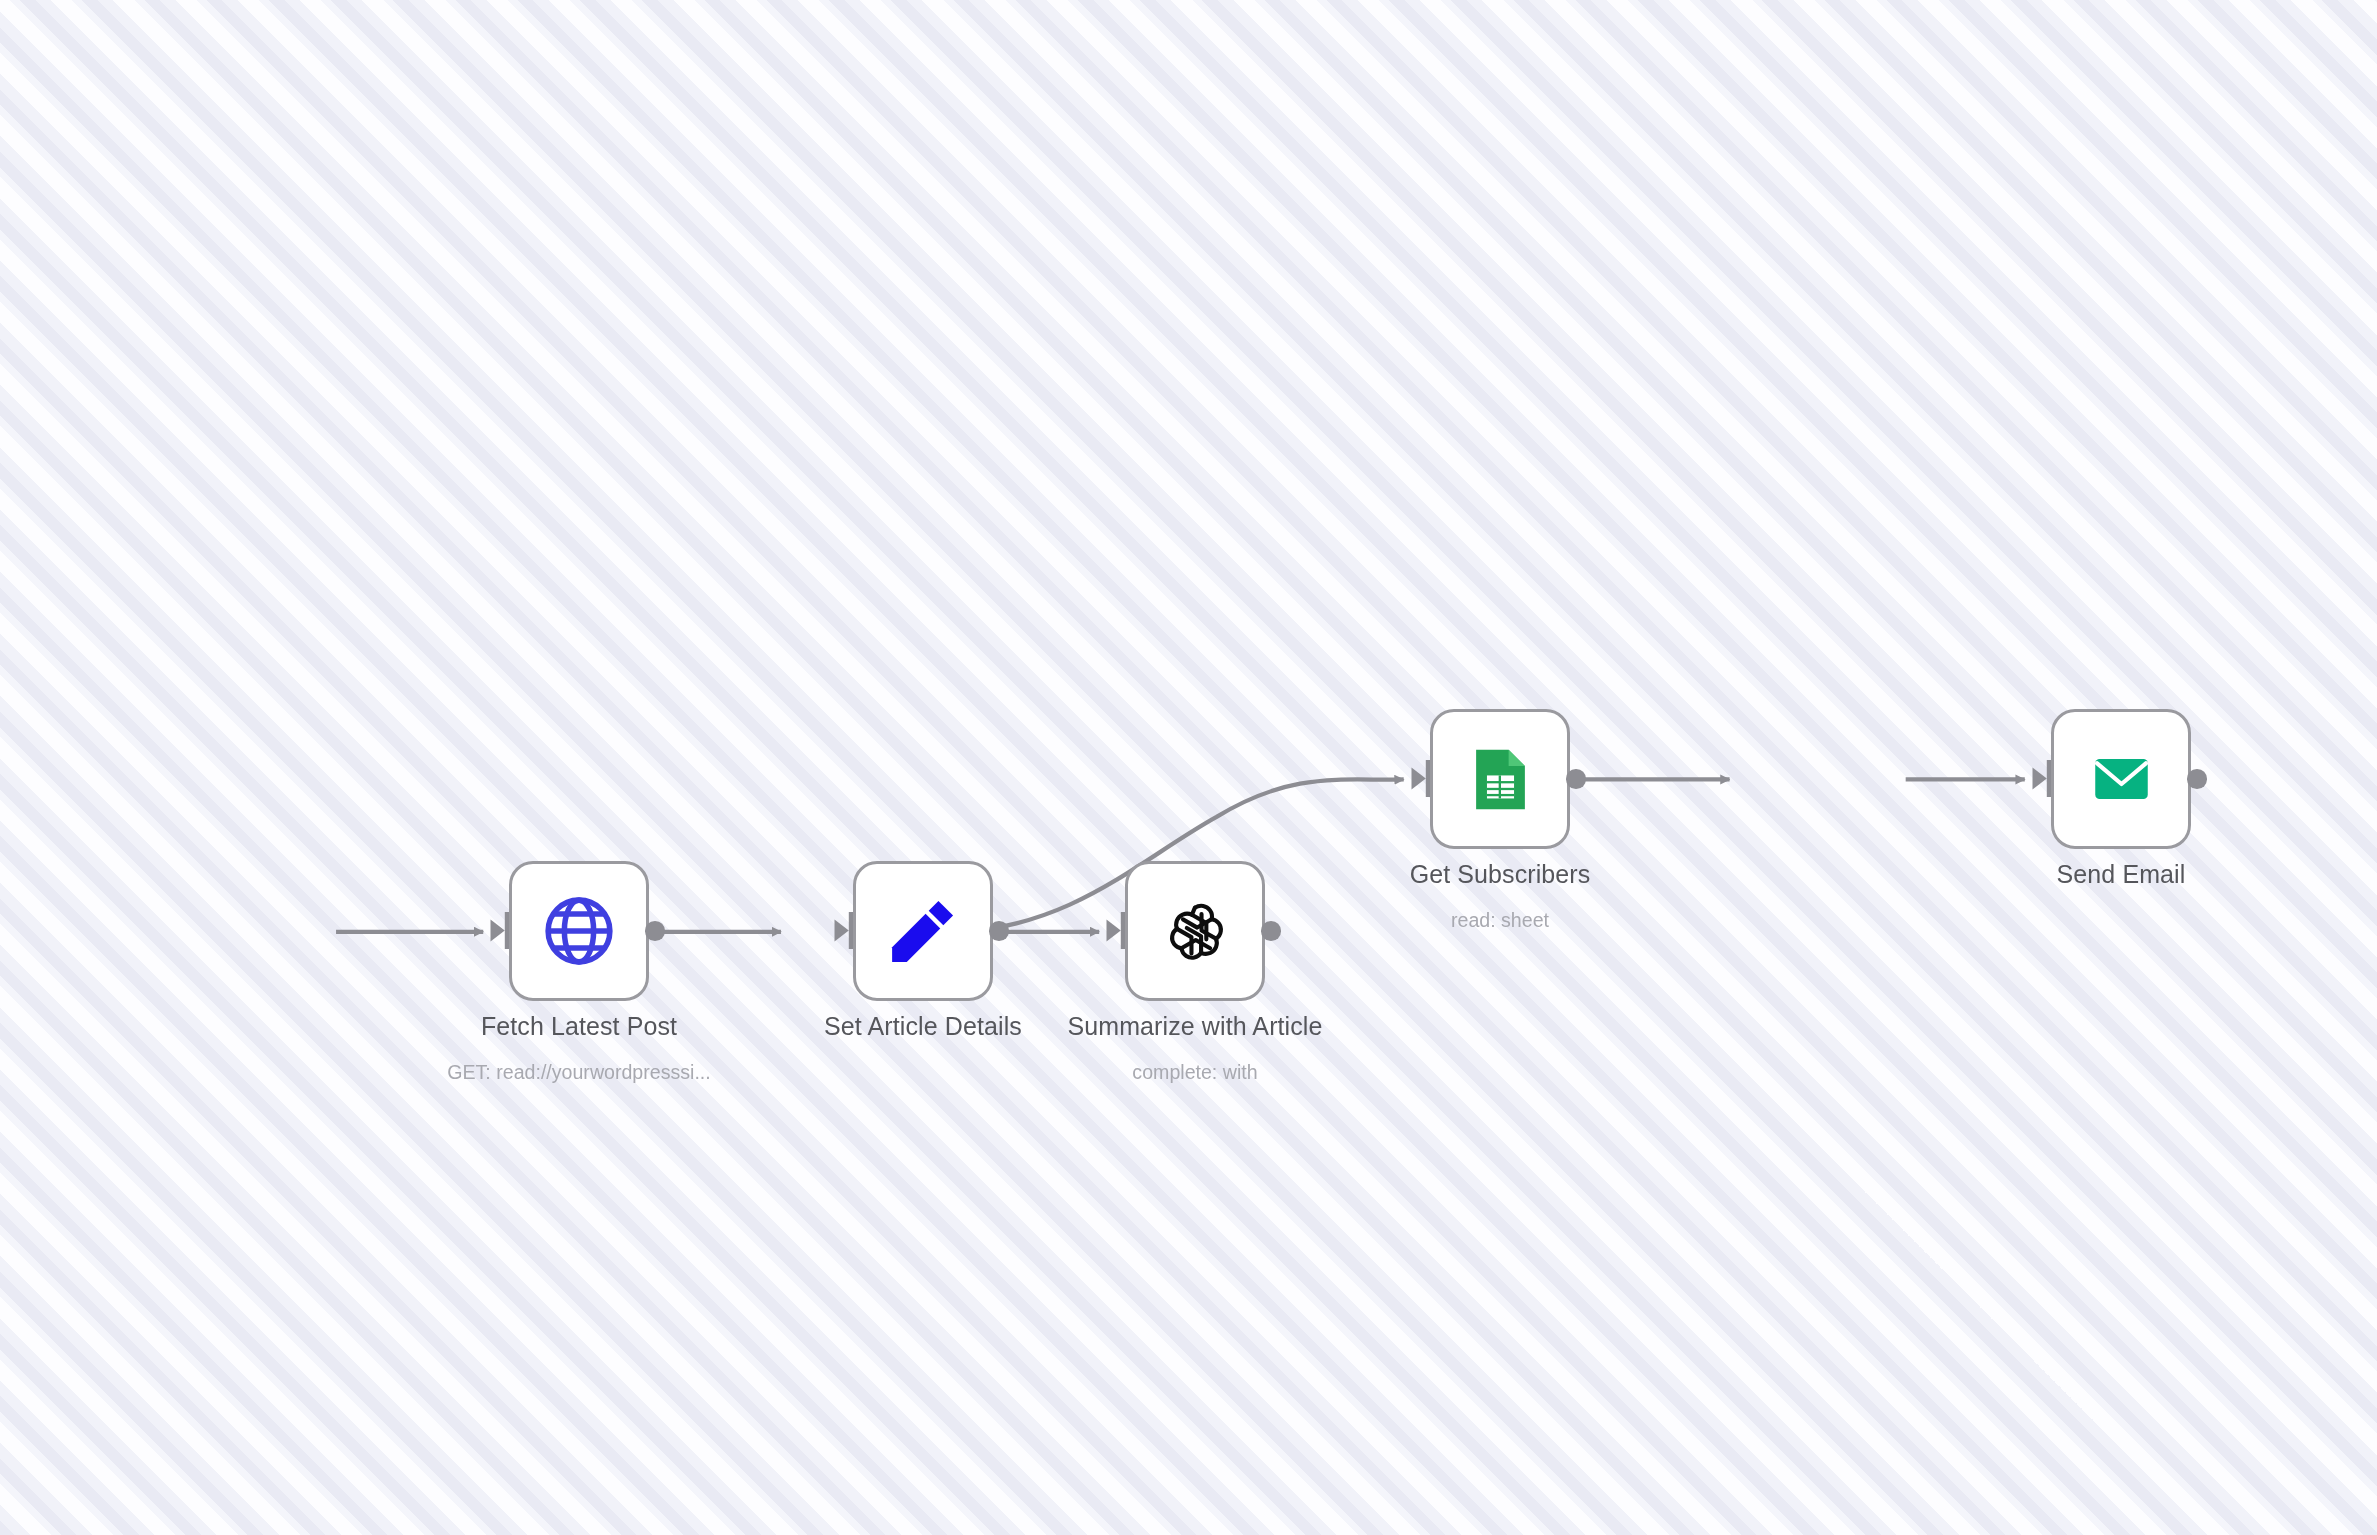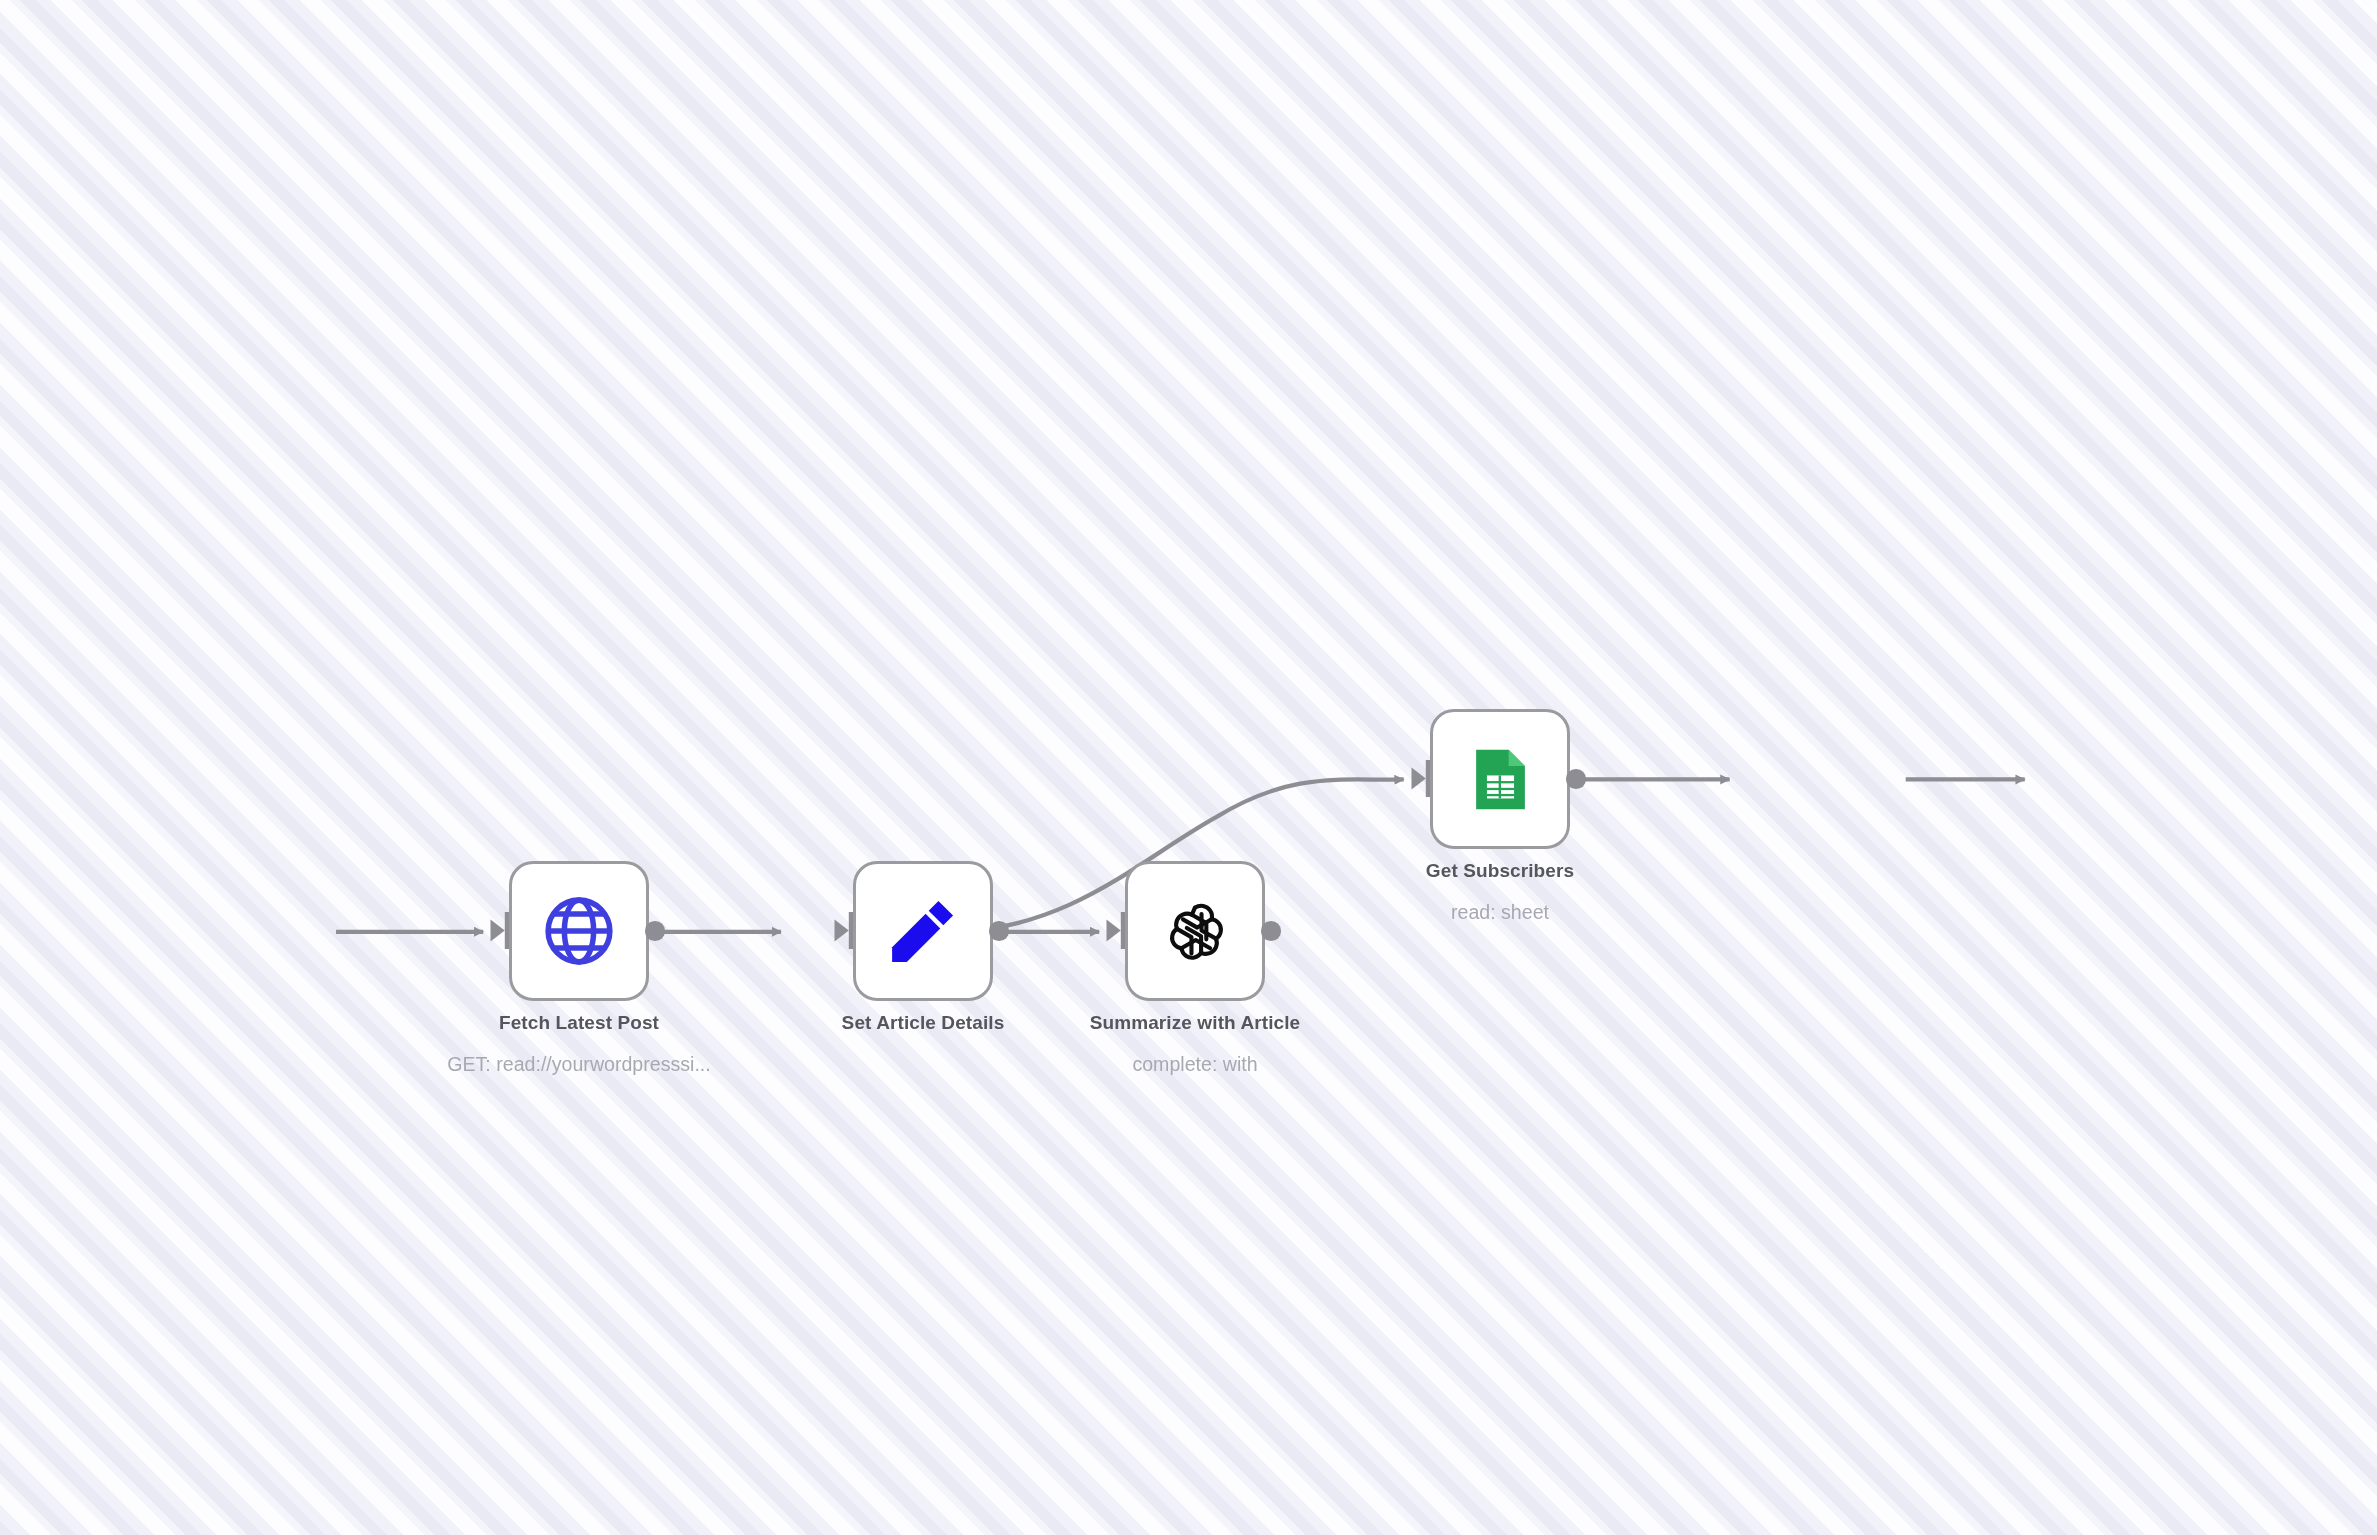--- a/index.html
+++ b/index.html
@@ -41,21 +41,21 @@
     background:#8d8d93;top:60px;left:136px;
   }
   .port-in{
     position:absolute;top:51px;left:-22px;width:25.5px;height:37px;
   }
   .labels{
     position:absolute;top:150px;left:50%;transform:translateX(-50%);
     text-align:center;white-space:nowrap;
   }
   .nlabel{
-    font-size:19px;font-weight:700;color:#55565b;letter-spacing:0.1px;
+    font-size:25px;font-weight:400;color:#55565b;letter-spacing:0.1px;
     line-height:1.22;
   }
   .nsub{
     font-size:19.6px;font-weight:400;color:#a8a9b0;margin-top:19px;line-height:1.2;
   }
   .bolt{position:absolute;width:29px;height:37px;}
 </style>
 </head>
 <body>
 
@@ -173,15 +173,32 @@
       </svg>
     </div>
     <div class="port-out"></div>
     <div class="labels">
       <div class="nlabel">Get Subscribers</div>
       <div class="nsub">read: sheet</div>
     </div>
   </div>
 
 
+  <div class="node" style="left:2051px;top:709px;width:140px;height:140px;">
+    <svg class="port-in" viewBox="0 0 30 44">
+      <rect x="21" y="0" width="9" height="44" fill="#8d8d93"></rect>
+      <path d="M4 9 L21 22 L4 35 Z" fill="#8d8d93"></path>
+    </svg>
+    <div class="box">
+      <svg class="icon" viewBox="0 0 48 48" style="width:71px;height:60px;">
+        <rect x="3" y="8" width="42" height="32" rx="3.5" fill="#06b281"></rect>
+        <path d="M4.5 11.5 L24 28 L43.5 11.5" stroke="#ffffff" stroke-width="3.4" fill="none" stroke-linecap="round" stroke-linejoin="round"></path>
+      </svg>
+    </div>
+    <div class="port-out"></div>
+    <div class="labels">
+      <div class="nlabel">Send Email</div>
+
+    </div>
+  </div>
 
 </div>
 
 
 </body></html>

